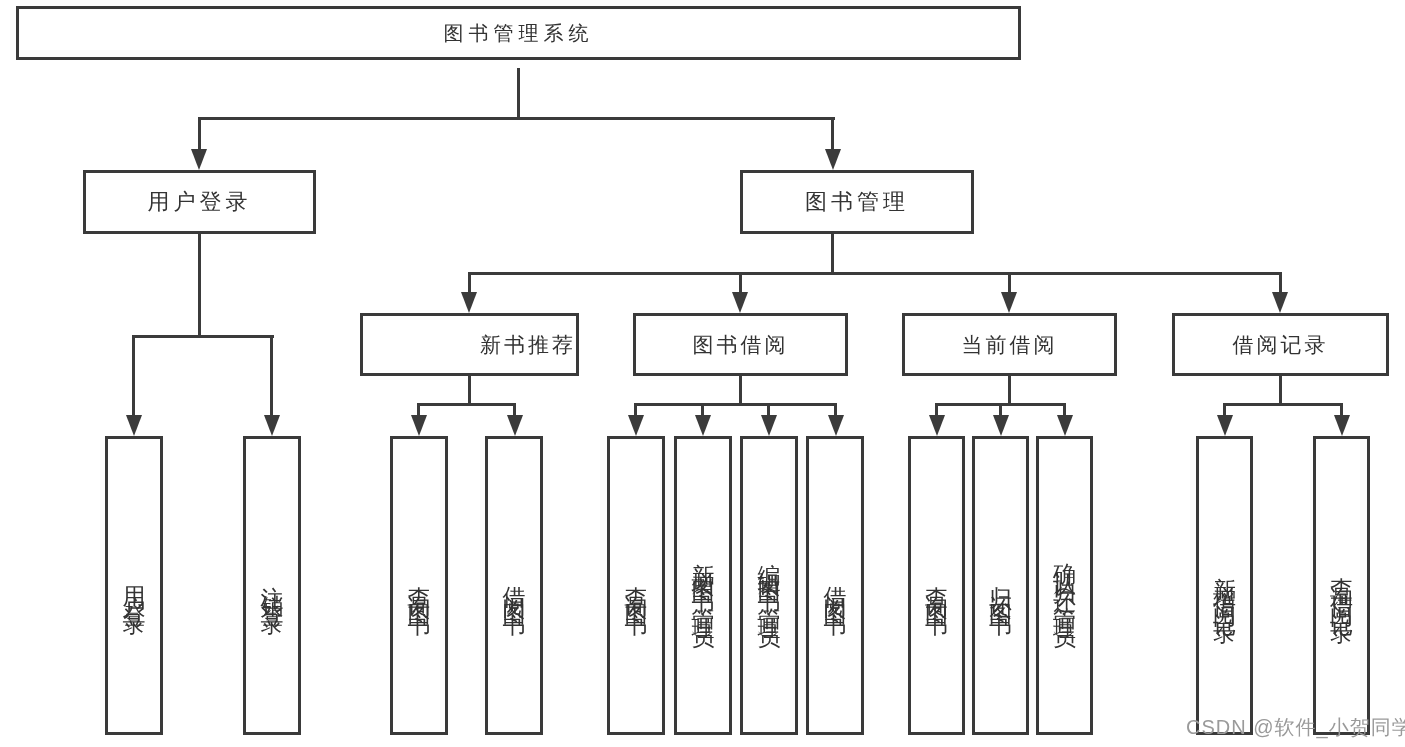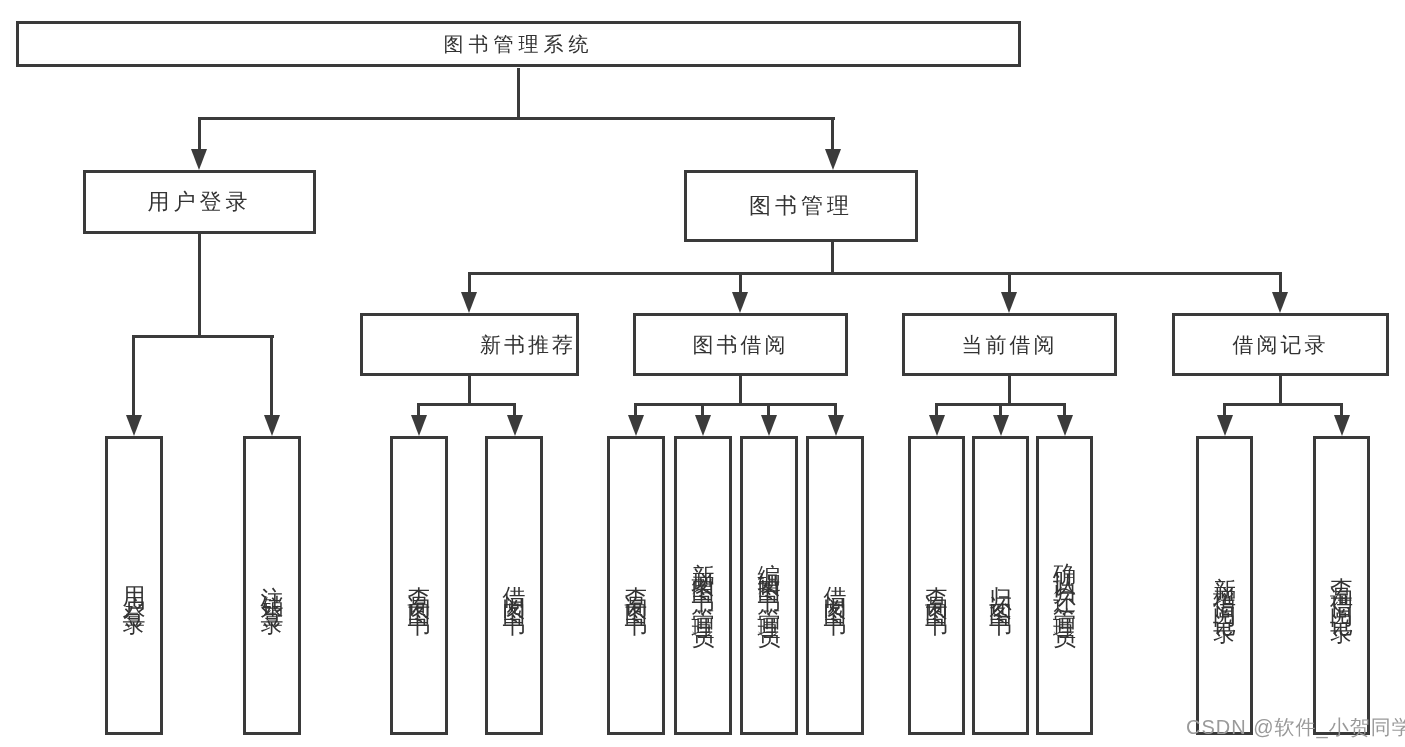--- a/index.html
+++ b/index.html
@@ -55,35 +55,35 @@
     color:#9a9a9a;
     z-index:5;
     white-space:nowrap;
   }
 </style>
 </head>
 <body>
 
 <div id="canvas">
 
-  <div class="node hbox lvl1" style="left:16px;top:21px;width:1005px;height:46px;">
+  <div class="node hbox lvl1" style="left:16px;top:6px;width:1005px;height:54px;">
     <span>图书管理系统</span>
   </div>
 
   <div class="ln" style="left:517px;top:68px;width:3px;height:51px;"></div>
   <div class="ln" style="left:198px;top:117px;width:637px;height:3px;"></div>
   <div class="ln" style="left:198px;top:117px;width:3px;height:34px;"></div>
   <div class="ln" style="left:831px;top:117px;width:3px;height:34px;"></div>
   <div class="arr" style="left:191px;top:149px;"></div>
   <div class="arr" style="left:825px;top:149px;"></div>
 
   <div class="node hbox lvl2" style="left:83px;top:170px;width:233px;height:64px;">
     <span>用户登录</span>
   </div>
-  <div class="node hbox lvl2" style="left:684px;top:170px;width:234px;height:72px;text-align:right;">
+  <div class="node hbox lvl2" style="left:740px;top:170px;width:234px;height:64px;text-align:right;">
     <span>图书管理</span>
   </div>
 
   <div class="ln" style="left:198px;top:234px;width:3px;height:104px;"></div>
   <div class="ln" style="left:132px;top:335px;width:142px;height:3px;"></div>
   <div class="ln" style="left:132px;top:335px;width:3px;height:82px;"></div>
   <div class="ln" style="left:270px;top:335px;width:3px;height:82px;"></div>
   <div class="arr" style="left:126px;top:415px;"></div>
   <div class="arr" style="left:264px;top:415px;"></div>
 

